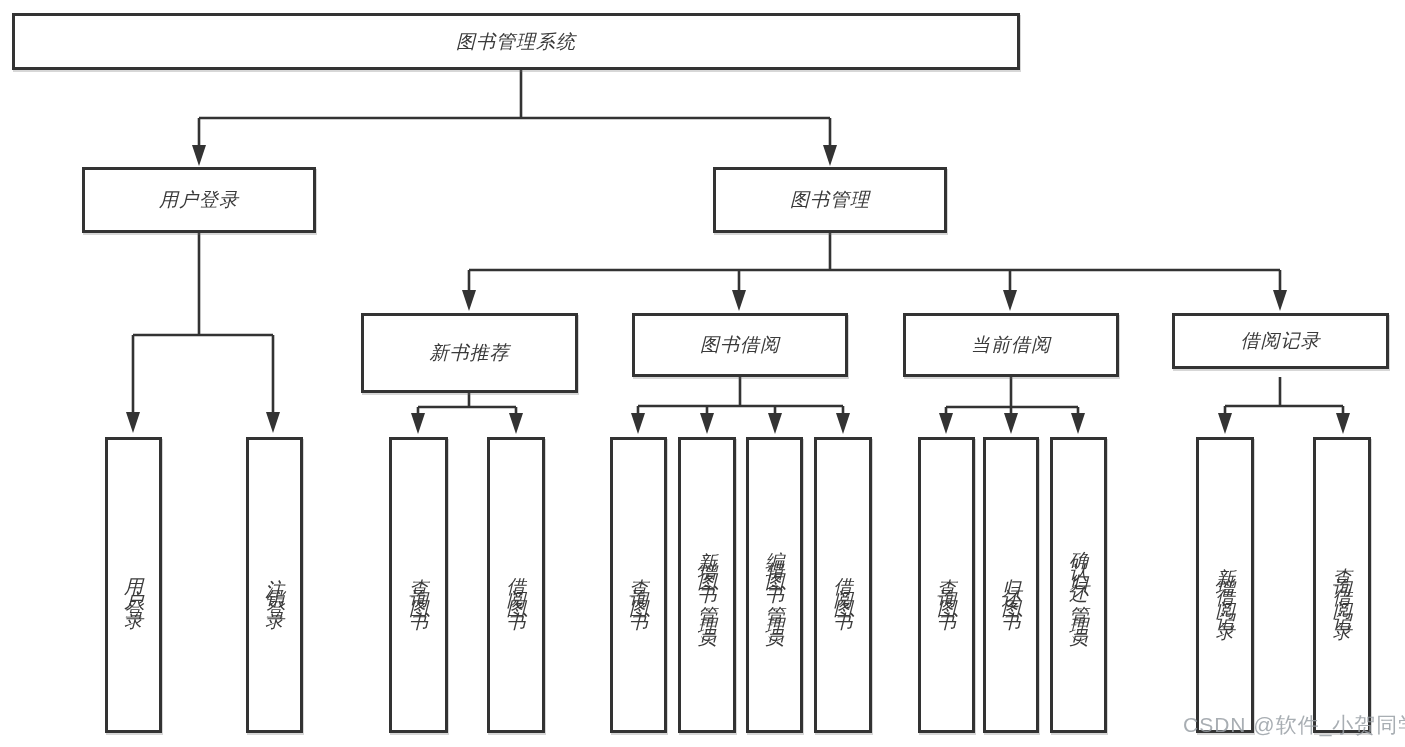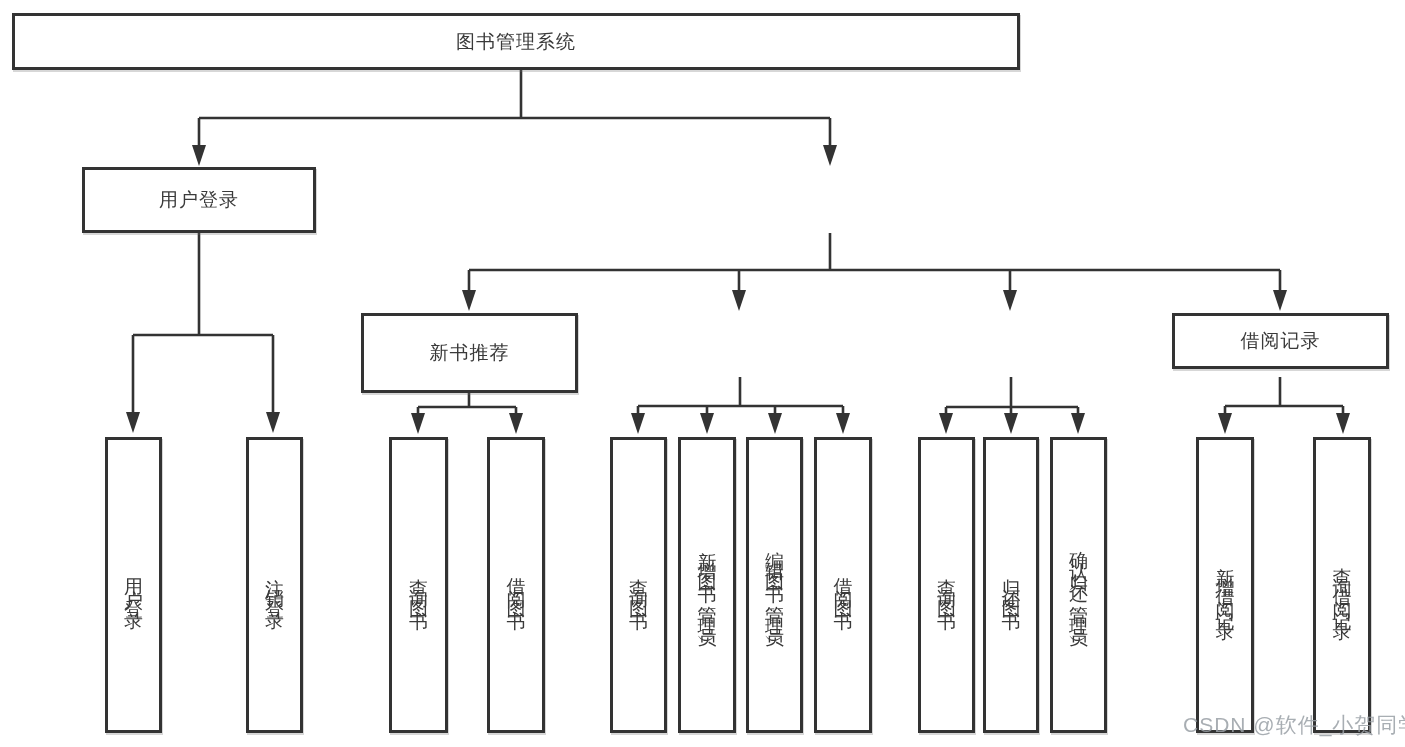--- a/index.html
+++ b/index.html
@@ -18,21 +18,21 @@
   #canvas{position:absolute;inset:0;width:1405px;height:747px;}
   svg.connectors{position:absolute;left:0;top:0;z-index:1;}
   .box{
     position:absolute;z-index:2;box-sizing:border-box;
     background:var(--node-fill);
     border:3px solid var(--line);
     display:flex;align-items:center;justify-content:center;
     box-shadow:1px 2px 0 rgba(110,110,110,.28);
   }
   .box .lbl{
-    font-size:19px;color:var(--text);letter-spacing:1px;white-space:nowrap;
+    font-size:19px;color:var(--text);letter-spacing:1px;white-space:nowrap;font-style:italic;
   }
   .box.v .lbl{
     writing-mode:vertical-rl;text-orientation:mixed;
     font-size:19px;letter-spacing:11px;white-space:nowrap;
   }
   .watermark{
     position:absolute;z-index:5;left:1183px;top:711px;
     font-size:21px;letter-spacing:1px;
     color:var(--watermark);opacity:.85;white-space:nowrap;
   }
@@ -62,23 +62,32 @@
              M1218 413 L1232 413 L1225 434 Z  M1336 413 L1350 413 L1343 434 Z"></path>
   </svg>
 
   <div class="box h" style="left:12px;top:13px;width:1008px;height:57px">
     <span class="lbl">图书管理系统</span>
   </div>
 
   <div class="box h" style="left:82px;top:167px;width:234px;height:66px">
     <span class="lbl">用户登录</span>
   </div>
+  <div class="box h" style="left:713px;top:167px;width:234px;height:66px">
+    <span class="lbl">图书管理</span>
+  </div>
 
   <div class="box h" style="left:361px;top:313px;width:217px;height:80px">
     <span class="lbl">新书推荐</span>
+  </div>
+  <div class="box h" style="left:632px;top:313px;width:216px;height:64px">
+    <span class="lbl">图书借阅</span>
+  </div>
+  <div class="box h" style="left:903px;top:313px;width:216px;height:64px">
+    <span class="lbl">当前借阅</span>
   </div>
   <div class="box h" style="left:1172px;top:313px;width:217px;height:56px">
     <span class="lbl">借阅记录</span>
   </div>
 
   <div class="box v" style="left:105px;top:437px;width:57px;height:296px">
     <span class="lbl">用户登录</span>
   </div>
   <div class="box v" style="left:246px;top:437px;width:57px;height:296px">
     <span class="lbl">注销登录</span>

